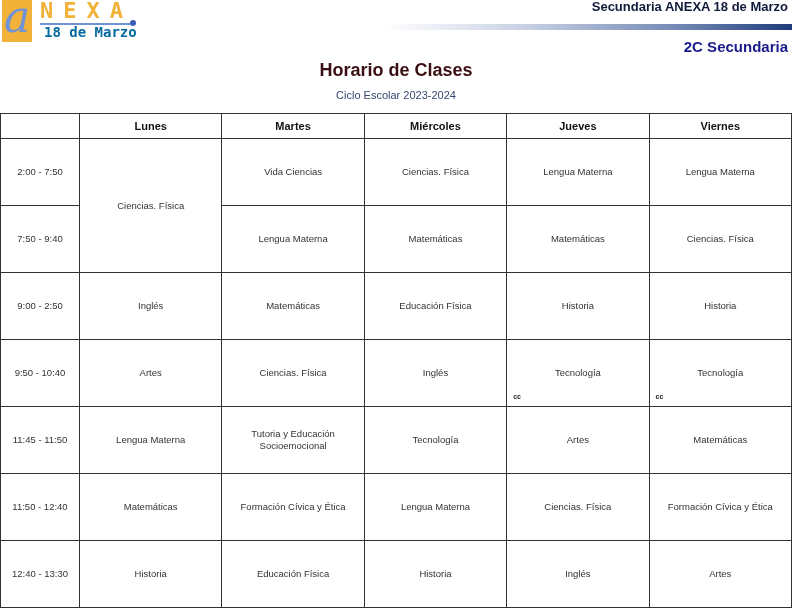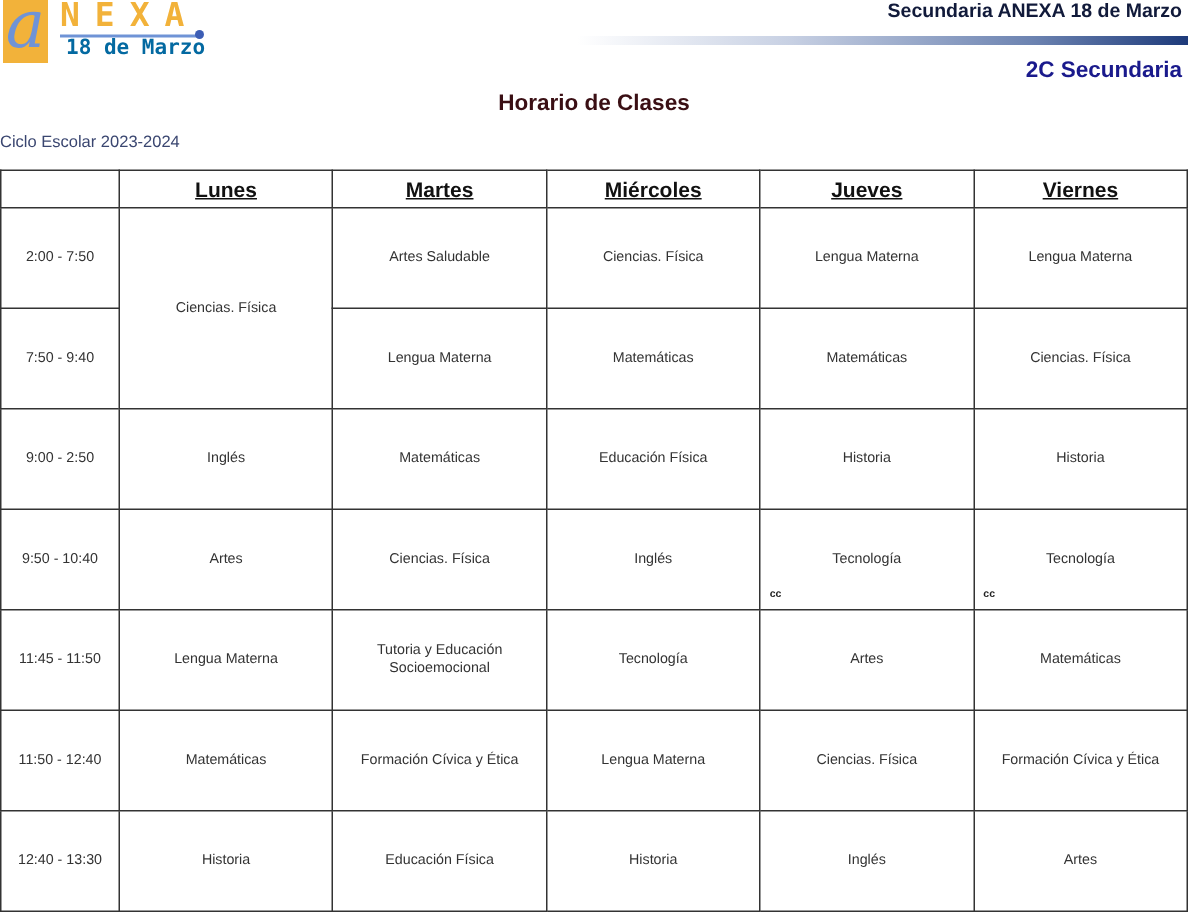--- a/index.html
+++ b/index.html
@@ -10,26 +10,26 @@
   .logo-a { position: absolute; left: 2px; top: -8px; width: 30px; font-family: "DejaVu Serif", serif; font-size: 44px; font-style: italic; color: #6f93d6; line-height: 50px; text-align: center; }
   .logo-nexa { position: absolute; left: 40px; top: -2px; font-family: "DejaVu Sans Mono", monospace; font-size: 22px; font-weight: bold; letter-spacing: 10px; color: #f2b23a; }
   .logo-line { position: absolute; left: 40px; top: 23px; width: 92px; height: 2px; background: #6f93d6; }
   .logo-dot { position: absolute; left: 130px; top: 20px; width: 6px; height: 6px; border-radius: 50%; background: #3c5db5; }
   .logo-sub { position: absolute; left: 44px; top: 24px; font-family: "DejaVu Sans Mono", monospace; font-size: 14px; font-weight: bold; color: #0369a1; }
 
   .school-title { position: absolute; right: 4px; top: -1px; font-size: 13px; font-weight: bold; color: #111a3a; white-space: nowrap; }
   .gradient-bar { position: absolute; left: 385px; top: 24px; width: 407px; height: 6px; background: linear-gradient(to right, #ffffff 0%, #c7d0e3 35%, #6b82b0 75%, #1d3a7a 100%); }
   .group-title { position: absolute; right: 4px; top: 38px; font-size: 15px; font-weight: bold; color: #1a1a8c; white-space: nowrap; }
 
-  .doc-title { position: absolute; left: 0; width: 792px; top: 60px; text-align: center; font-size: 15px; font-weight: bold; color: #3a0f14; }
-  .doc-subtitle { position: absolute; left: 0; width: 792px; top: 89px; font-size: 11px; color: #3a4670; }
+  .doc-title { position: absolute; left: 0; width: 792px; top: 60px; text-align: center; font-size: 18px; font-weight: bold; color: #3a0f14; }
+  .doc-subtitle { position: absolute; left: 0; width: 792px; top: 89px; text-align: center; font-size: 11px; color: #3a4670; }
 
   table.schedule { position: absolute; left: 0; top: 113px; width: 792px; border-collapse: collapse; table-layout: fixed; }
   table.schedule th, table.schedule td { border: 1.5px solid #333333; text-align: center; vertical-align: middle; padding: 0 4px; }
-  table.schedule th { height: 24px; font-size: 14px; font-weight: bold; color: #111111; text-decoration: underline; }
+  table.schedule th { height: 24px; font-size: 11px; font-weight: bold; color: #111111; }
   table.schedule td { height: 66px; font-size: 9.5px; color: #333333; position: relative; line-height: 12px; }
   td.time { font-size: 8px; color: #444444; }
   .cc-tag { position: absolute; left: 6px; bottom: 3px; font-size: 7px; font-weight: bold; color: #222222; }
   col.c-time { width: 79px; }
 </style>
 </head>
 <body>
 
 <div class="logo">
   <div class="logo-block"></div>
@@ -63,21 +63,21 @@
       <th>Martes</th>
       <th>Miércoles</th>
       <th>Jueves</th>
       <th>Viernes</th>
     </tr>
   </thead>
   <tbody>
     <tr>
       <td class="time">2:00 - 7:50</td>
       <td rowspan="2">Ciencias. Física</td>
-      <td>Artes Saludable</td>
+      <td>Vida Ciencias</td>
       <td>Ciencias. Física</td>
       <td>Lengua Materna</td>
       <td>Lengua Materna</td>
     </tr>
     <tr>
       <td class="time">7:50 - 9:40</td>
       <td>Lengua Materna</td>
       <td>Matemáticas</td>
       <td>Matemáticas</td>
       <td>Ciencias. Física</td>

